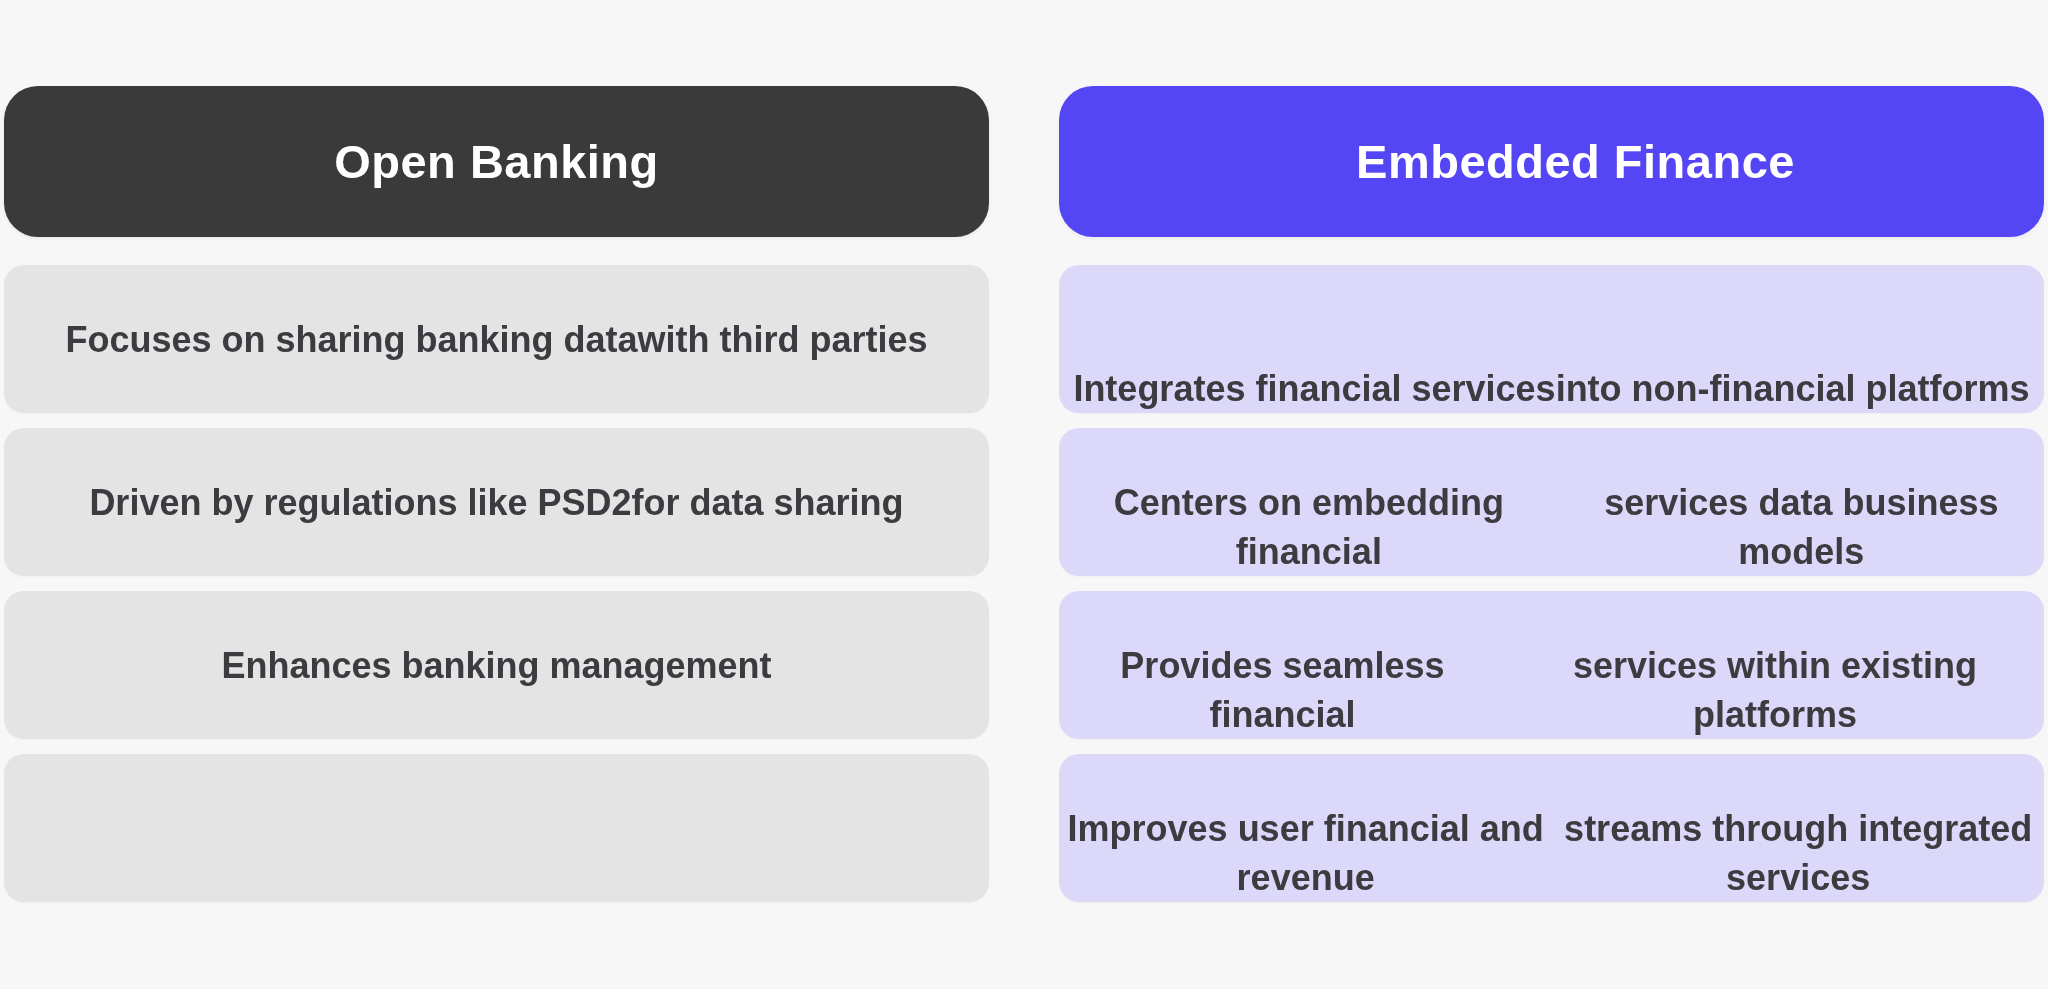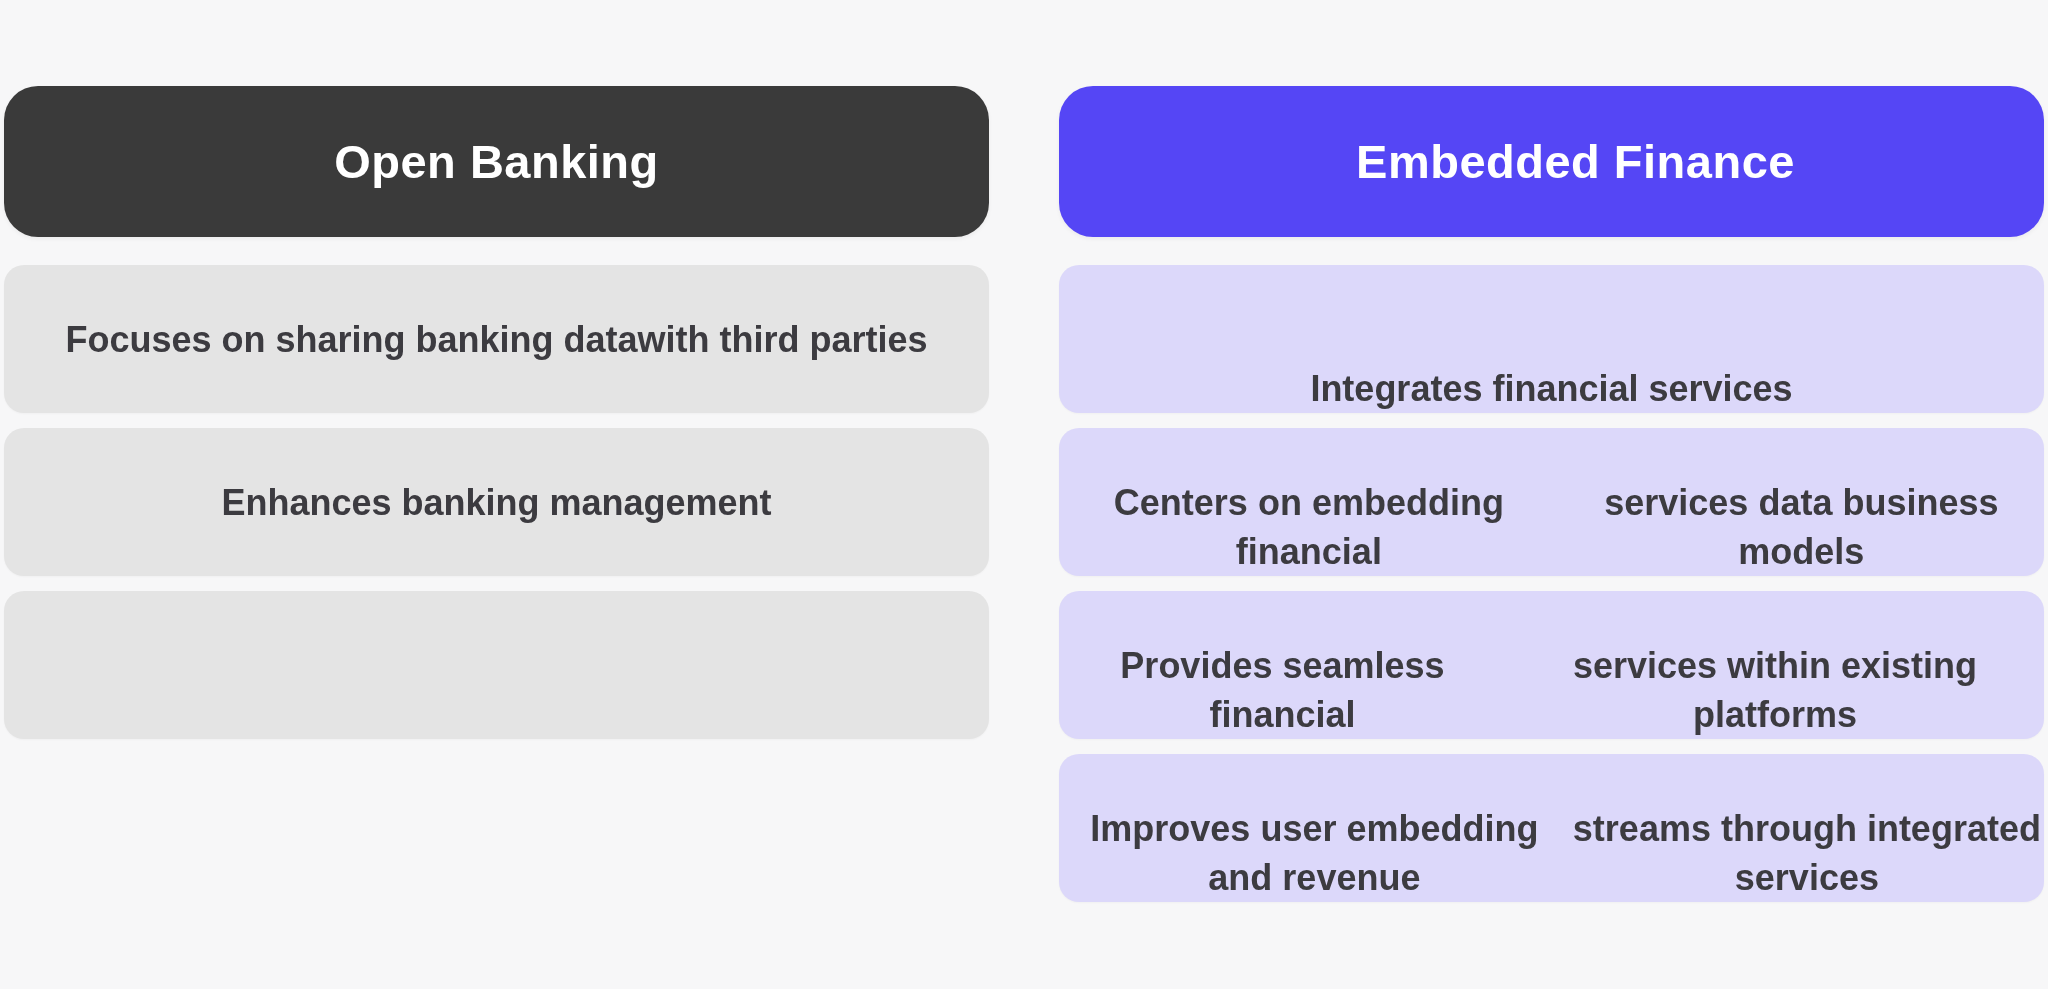--- a/index.html
+++ b/index.html
@@ -72,45 +72,50 @@
 <div class="canvas">
 
   <div class="column">
     <div class="header open-banking">Open Banking</div>
 
     <div class="card gray">
       <span>Focuses on sharing banking data</span>
       <span>with third parties</span>
     </div>
 
+    <div class="card gray">
+      <span>Driven by regulations like PSD2</span>
+      <span>for data sharing</span>
+    </div>
 
     <div class="card gray">
       <span>Enhances banking management</span>
     </div>
 
     <div class="card gray">
     </div>
   </div>
 
   <div class="column">
     <div class="header embedded-finance">Embedded Finance</div>
 
     <div class="card lavender">
       <span>Integrates financial services</span>
+      <span>into non-financial platforms</span>
     </div>
 
     <div class="card lavender">
       <span>Centers on embedding financial</span>
       <span>services data business models</span>
     </div>
 
     <div class="card lavender">
       <span>Provides seamless financial</span>
       <span>services within existing platforms</span>
     </div>
 
     <div class="card lavender">
-      <span>Improves user embedding and revenue</span>
+      <span>Improves user financial and revenue</span>
       <span>streams through integrated services</span>
     </div>
   </div>
 
 </div>
 
 </body></html>

